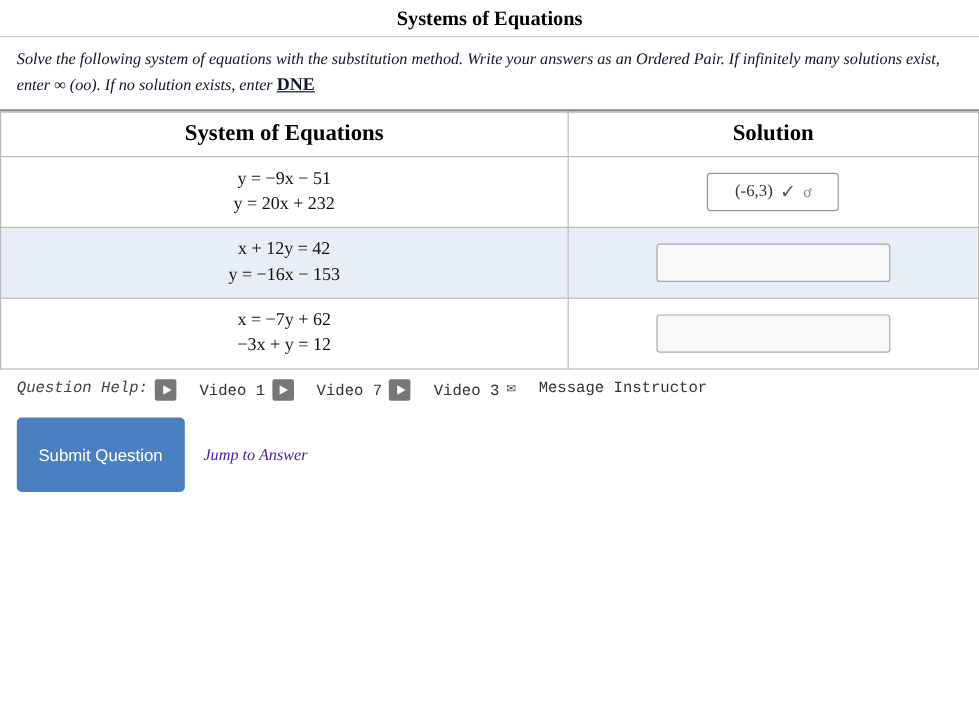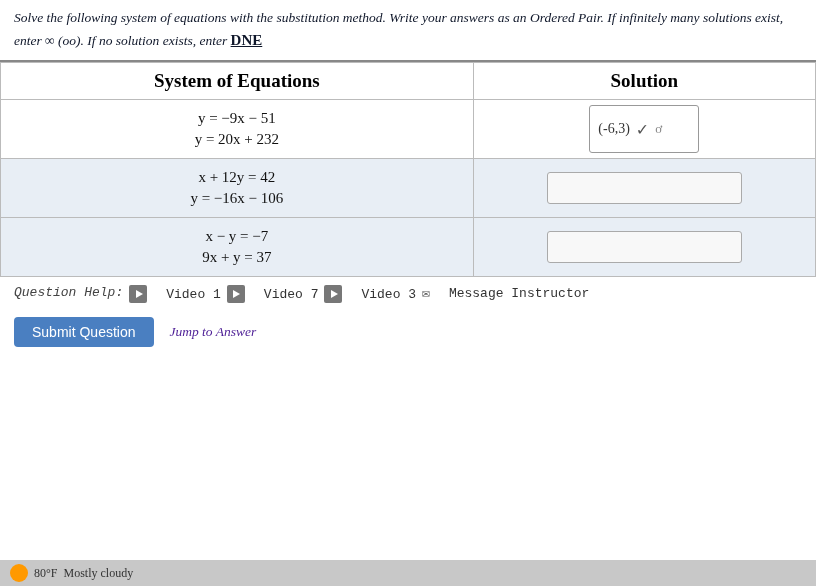--- a/index.html
+++ b/index.html
@@ -68,26 +68,26 @@
       gap: 4px;
       padding: 10px 20px;
     }
     .eq-line {
       font-size: 15px;
       color: #111;
     }
     .answer-box {
       display: inline-flex;
       align-items: center;
-      justify-content: flex-start;
+      justify-content: center;
       border: 1px solid #aaa;
       border-radius: 3px;
       background: #f8f8f8;
       min-width: 110px;
-      height: 48px;
+      height: 32px;
       padding: 0 8px;
       font-size: 14px;
       color: #333;
       gap: 6px;
     }
     .answer-box.filled {
       background: #fff;
       border-color: #999;
     }
     .check-icon {
@@ -163,21 +163,21 @@
       padding: 8px 14px 6px 14px;
       display: flex;
       align-items: center;
       gap: 16px;
     }
     .submit-btn {
       background: #4a7fc1;
       color: #fff;
       border: none;
       border-radius: 4px;
-      padding: 7px 18px;
+      padding: 23px 18px;
       font-size: 14px;
       cursor: pointer;
       font-family: Arial, sans-serif;
     }
     .jump-link {
       font-size: 13.5px;
       color: #4c1d95;
       cursor: pointer;
       font-style: italic;
     }
@@ -202,20 +202,23 @@
       display: inline-block;
     }
     .col-equations { width: 58%; }
     .col-solution { width: 42%; }
   </style>
 </head>
 <body>
 
 <div class="page-wrapper">
 
+  <div class="title-bar">
+    <span>Systems of Equations</span>
+  </div>
 
   <div class="instructions">
     <span>Solve the following system of equations with the substitution method. Write your answers as an Ordered Pair. If infinitely many solutions exist, enter ∞ (oo). If no solution exists, enter</span>
     <span class="dne">DNE</span>
   </div>
 
   <table class="main-table">
     <thead>
       <tr>
         <th class="col-equations">System of Equations</th>
@@ -233,33 +236,33 @@
           <td class="sol-cell"><div class="answer-box filled">
               <span>(-6,3)</span>
               <span class="check-icon">✓</span>
               <span class="edit-icon">ơ</span>
             </div></td>
         </tr>
         <tr class="row-shaded">
           <td>
             <div class="eq-group">
               <div class="eq-line">x + 12y = 42</div>
-              <div class="eq-line">y = −16x − 106</div>
+              <div class="eq-line">y = −16x − 153</div>
             </div>
           </td>
           <td class="sol-cell"><input type="text" class="answer-input" style=""></td>
         </tr>
-        <tr class="row-shaded">
+        <tr class="row-white">
           <td>
             <div class="eq-group">
-              <div class="eq-line">x − y = −7</div>
-              <div class="eq-line">9x + y = 37</div>
+              <div class="eq-line">x = −7y + 62</div>
+              <div class="eq-line">−3x + y = 12</div>
             </div>
           </td>
-          <td class="sol-cell"><input type="text" class="answer-input" placeholder="" style="caret-color: rgb(51, 51, 51);"></td>
+          <td class="sol-cell"><input type="text" class="answer-input" style=""></td>
         </tr>
       </tbody>
   </table>
 
   <div class="question-help">
     <span class="help-label">Question Help:</span>
     <span class="video-link">
       <span class="play-btn">
           <span class="play-btn-inner"></span>
         </span>
@@ -281,19 +284,14 @@
       <span class="mail-icon">✉</span>
       <span>Message Instructor</span>
     </span>
   </div>
 
   <div class="submit-bar">
     <button class="submit-btn">Submit Question</button>
     <span class="jump-link">Jump to Answer</span>
   </div>
 
-  <div class="bottom-bar">
-    <span class="weather-icon"></span>
-    <span>80°F</span>
-    <span>Mostly cloudy</span>
-  </div>
 
 </div>
 
 </body></html>

